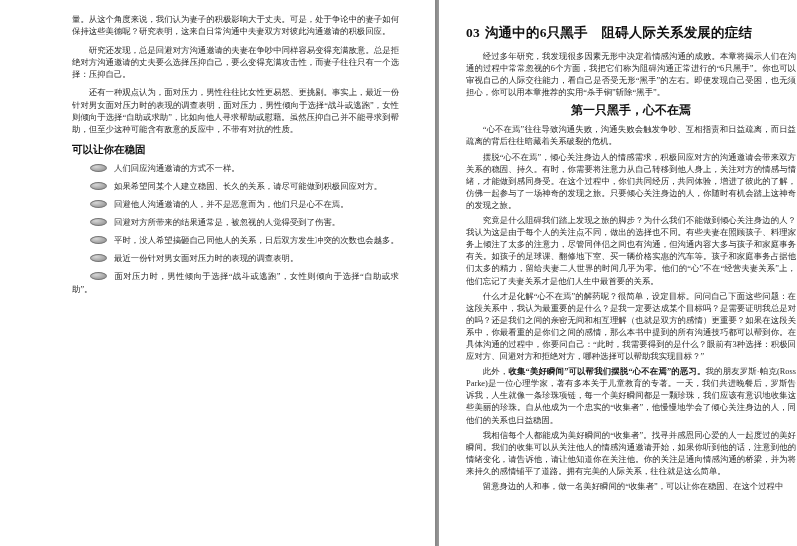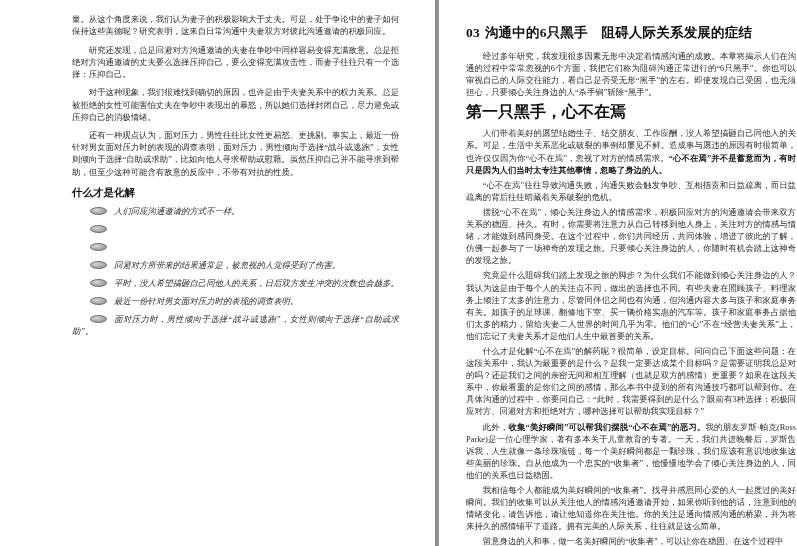--- a/index.html
+++ b/index.html
@@ -39,40 +39,40 @@
     font-size:13.5px;
     font-weight:bold;
     color:var(--title-text);
     margin-bottom:9px;
     white-space:nowrap;
     letter-spacing:0.2px;
   }
   .chapter-num{margin-right:5px;}
 
   .sub-heading{
-    font-size:16px;
+    font-size:12px;
     font-weight:bold;
     color:var(--title-text);
     margin:2px 0 5px 0;
+    text-align:center;
   }
 
   .list-heading{
     font-size:10.5px;
     font-weight:bold;
     color:var(--title-text);
     margin:7px 0 6px 0;
   }
 
   .bullet{
     font-size:8.4px;
     line-height:12.1px;
     text-align:justify;
     text-indent:18px;
     margin-bottom:6px;
-    font-style:italic;
   }
   .bullet-icon{
     display:inline-block;
     width:17px;
     height:8px;
     border-radius:50%;
     background:radial-gradient(ellipse at 35% 30%, #d6d6d6 0%, var(--bullet-fill) 60%, #8a8a8a 100%);
     border:1px solid var(--bullet-border);
     vertical-align:-1px;
     margin-right:7px;
@@ -80,47 +80,45 @@
 </style>
 </head>
 <body>
 
 <div class="spread">
 
   <div class="page page-left">
     <div id="left-paras">
         <p class="para no-indent"><span>量。从这个角度来说，我们认为妻子的积极影响大于丈夫。可是，处于争论中的妻子如何保持这些美德呢？研究表明，这来自日常沟通中夫妻双方对彼此沟通邀请的积极回应。</span></p>
         <p class="para"><span>研究还发现，总是回避对方沟通邀请的夫妻在争吵中同样容易变得充满敌意。总是拒绝对方沟通邀请的丈夫要么选择压抑自己，要么变得充满攻击性，而妻子往往只有一个选择：压抑自己。</span></p>
-        <p class="para"><span>对于这种现象，我们很难找到确切的原因，也许是由于夫妻关系中的权力关系。总是被拒绝的女性可能害怕丈夫在争吵中表现出的暴怒，所以她们选择封闭自己，尽力避免或压抑自己的消极情绪。</span></p>
         <p class="para"><span>还有一种观点认为，面对压力，男性往往比女性更易怒、更挑剔。事实上，最近一份针对男女面对压力时的表现的调查表明，面对压力，男性倾向于选择“战斗或逃跑”，女性则倾向于选择“自助或求助”，比如向他人寻求帮助或慰藉。虽然压抑自己并不能寻求到帮助，但至少这种可能含有敌意的反应中，不带有对抗的性质。</span></p>
       </div>
-    <h3 class="list-heading">什么才是化解</h3>
+    <h3 class="list-heading">可以让你在稳固</h3>
     <div id="left-bullets">
         <div class="bullet"><span class="bullet-icon"></span><span>人们回应沟通邀请的方式不一样。</span></div>
-        <div class="bullet"><span class="bullet-icon"></span></div>
-        <div class="bullet"><span class="bullet-icon"></span></div>
+        <div class="bullet"><span class="bullet-icon"></span><span>如果希望同某个人建立稳固、长久的关系，请尽可能做到积极回应对方。</span></div>
+        <div class="bullet"><span class="bullet-icon"></span><span>回避他人沟通邀请的人，并不是恶意而为，他们只是心不在焉。</span></div>
         <div class="bullet"><span class="bullet-icon"></span><span>回避对方所带来的结果通常是，被忽视的人觉得受到了伤害。</span></div>
         <div class="bullet"><span class="bullet-icon"></span><span>平时，没人希望搞砸自己同他人的关系，日后双方发生冲突的次数也会越多。</span></div>
         <div class="bullet"><span class="bullet-icon"></span><span>最近一份针对男女面对压力时的表现的调查表明。</span></div>
         <div class="bullet"><span class="bullet-icon"></span><span>面对压力时，男性倾向于选择“战斗或逃跑”，女性则倾向于选择“自助或求助”。</span></div>
       </div>
   </div>
 
   <div class="page-divider"></div>
 
   <div class="page page-right">
     <h1 class="chapter-title">
       <span class="chapter-num">03</span><span>沟通中的6只黑手　阻碍人际关系发展的症结</span>
     </h1>
     <div id="right-intro">
-        <p class="para"><span>经过多年研究，我发现很多因素无形中决定着情感沟通的成败。本章将揭示人们在沟通的过程中常常忽视的6个方面，我把它们称为阻碍沟通正常进行的“6只黑手”。你也可以审视自己的人际交往能力，看自己是否受无形“黑手”的左右。即使发现自己受困，也无须担心，只要倾心关注身边的人“杀手锏”斩除“黑手”。</span></p>
+        <p class="para"><span>经过多年研究，我发现很多因素无形中决定着情感沟通的成败。本章将揭示人们在沟通的过程中常常忽视的6个方面，我把它们称为阻碍沟通正常进行的“6只黑手”。你也可以审视自己的人际交往能力，看自己是否受无形“黑手”的左右。即使发现自己受困，也无须担心，你可以用本章推荐的实用“杀手锏”斩除“黑手”。</span></p>
       </div>
     <h2 class="sub-heading">第一只黑手，心不在焉</h2>
     <div id="right-paras">
-        <p class="para"><span>人们带着美好的愿望结婚生子、结交朋友、工作应酬，没人希望搞砸自己同他人的关系。可是，生活中关系恶化或破裂的事例却屡见不鲜。造成事与愿违的原因有时很简单，也许仅仅因为你“心不在焉”，忽视了对方的情感需求。</span><span class="bold">“心不在焉”并不是蓄意而为，有时只是因为人们当时太专注其他事情，忽略了身边的人。</span></p>
         <p class="para"><span>“心不在焉”往往导致沟通失败，沟通失败会触发争吵、互相指责和日益疏离，而日益疏离的背后往往暗藏着关系破裂的危机。</span></p>
         <p class="para"><span>摆脱“心不在焉”，倾心关注身边人的情感需求，积极回应对方的沟通邀请会带来双方关系的稳固、持久。有时，你需要将注意力从自己转移到他人身上，关注对方的情感与情绪，才能做到感同身受。在这个过程中，你们共同经历，共同体验，增进了彼此的了解，仿佛一起参与了一场神奇的发现之旅。只要倾心关注身边的人，你随时有机会踏上这神奇的发现之旅。</span></p>
         <p class="para"><span>究竟是什么阻碍我们踏上发现之旅的脚步？为什么我们不能做到倾心关注身边的人？我认为这是由于每个人的关注点不同，做出的选择也不同。有些夫妻在照顾孩子、料理家务上倾注了太多的注意力，尽管同伴侣之间也有沟通，但沟通内容大多与孩子和家庭事务有关。如孩子的足球课、翻修地下室、买一辆价格实惠的汽车等。孩子和家庭事务占据他们太多的精力，留给夫妻二人世界的时间几乎为零。他们的“心”不在“经营夫妻关系”上，他们忘记了夫妻关系才是他们人生中最首要的关系。</span></p>
         <p class="para"><span>什么才是化解“心不在焉”的解药呢？很简单，设定目标。问问自己下面这些问题：在这段关系中，我认为最重要的是什么？是我一定要达成某个目标吗？是需要证明我总是对的吗？还是我们之间的亲密无间和相互理解（也就是双方的感情）更重要？如果在这段关系中，你最看重的是你们之间的感情，那么本书中提到的所有沟通技巧都可以帮到你。在具体沟通的过程中，你要问自己：“此时，我需要得到的是什么？眼前有3种选择：积极回应对方、回避对方和拒绝对方，哪种选择可以帮助我实现目标？”</span></p>
         <p class="para"><span>此外，</span><span class="bold">收集“美好瞬间”可以帮我们摆脱“心不在焉”的恶习。</span><span>我的朋友罗斯·帕克(Ross Parke)是一位心理学家，著有多本关于儿童教育的专著。一天，我们共进晚餐后，罗斯告诉我，人生就像一条珍珠项链，每一个美好瞬间都是一颗珍珠，我们应该有意识地收集这些美丽的珍珠。自从他成为一个忠实的“收集者”，他慢慢地学会了倾心关注身边的人，同他们的关系也日益稳固。</span></p>
         <p class="para"><span>我相信每个人都能成为美好瞬间的“收集者”。找寻并感恩同心爱的人一起度过的美好瞬间。我们的收集可以从关注他人的情感沟通邀请开始，如果你听到他的话，注意到他的情绪变化，请告诉他，请让他知道你在关注他。你的关注是通向情感沟通的桥梁，并为将来持久的感情铺平了道路。拥有完美的人际关系，往往就是这么简单。</span></p>
         <p class="para"><span>留意身边的人和事，做一名美好瞬间的“收集者”，可以让你在稳固、在这个过程中</span></p>
       </div>
   </div>
 

